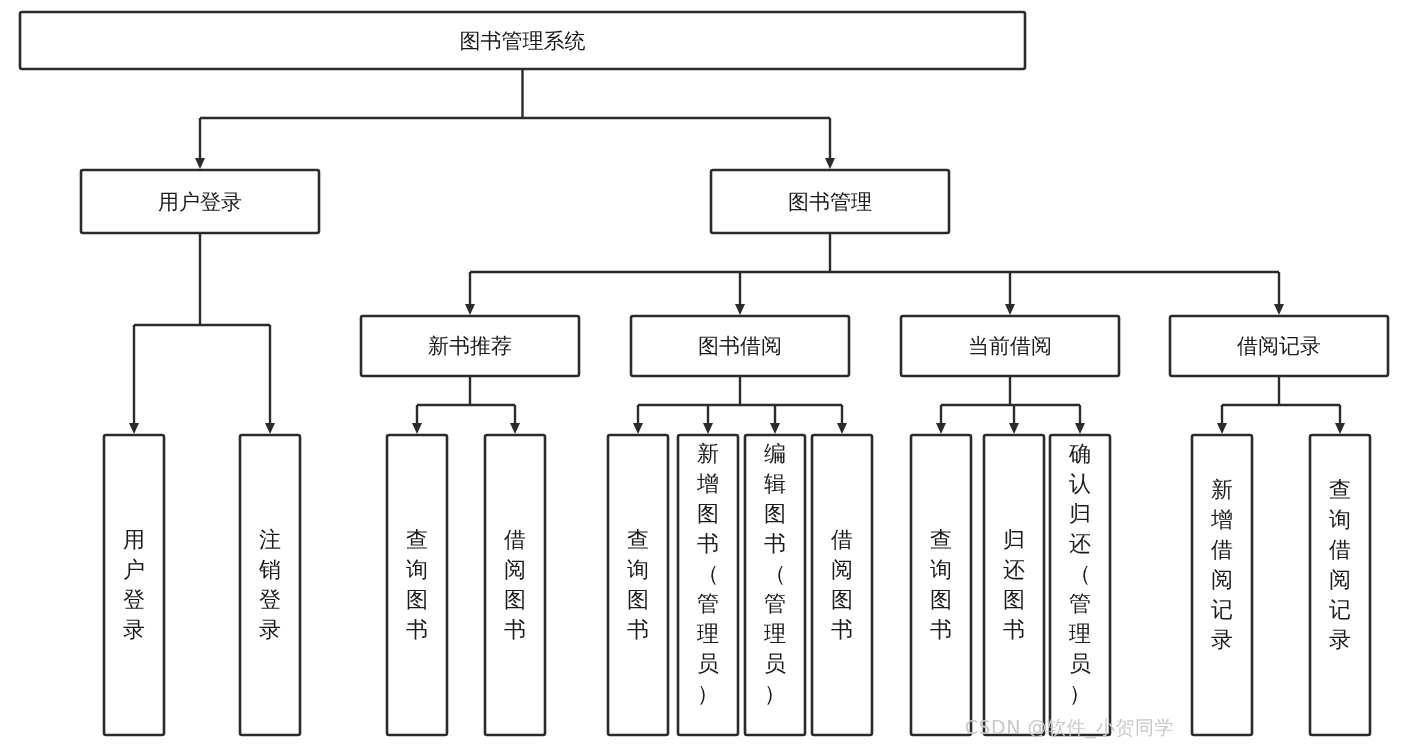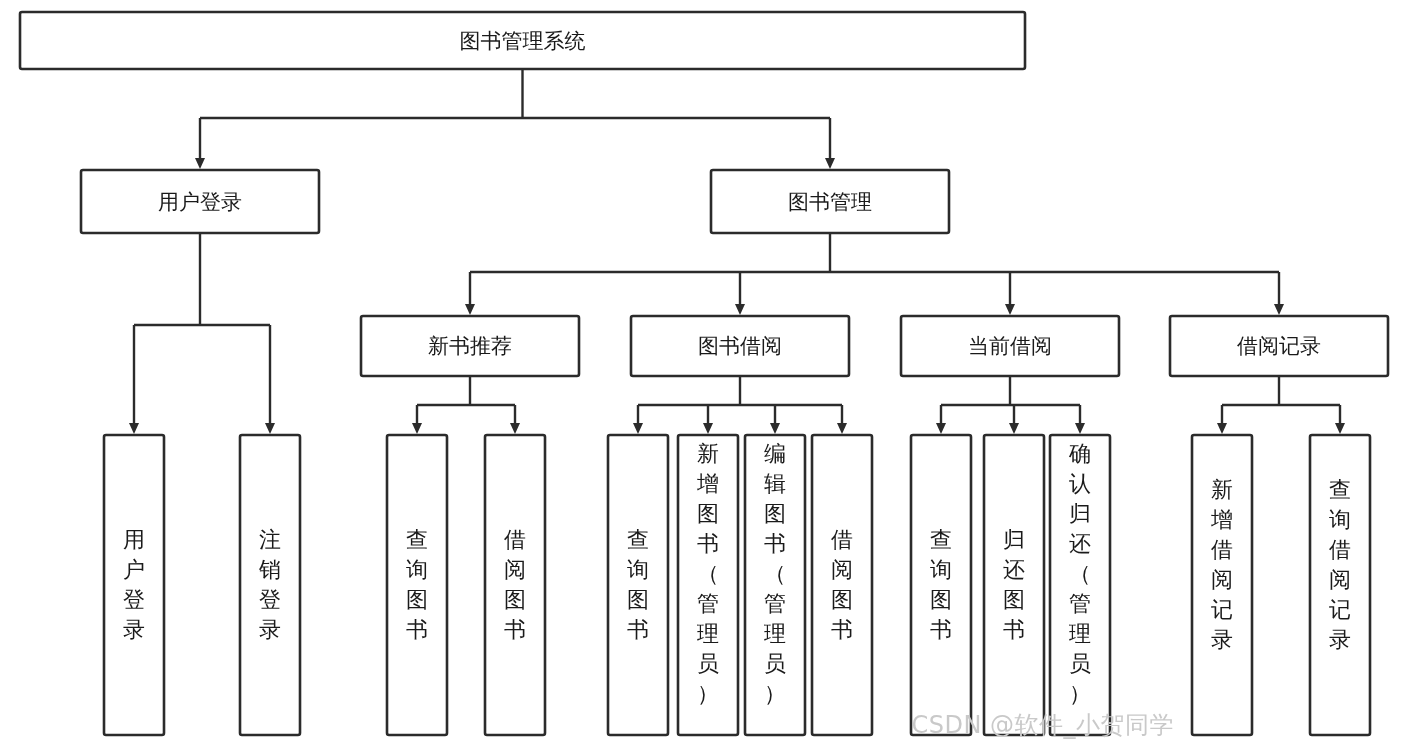--- a/index.html
+++ b/index.html
@@ -54,21 +54,21 @@
     fill: #1a1a1a;
     font-family: "DejaVu Sans", "Liberation Sans", sans-serif;
     font-size: 22px;
     text-anchor: middle;
   }
   .watermark-text {
     position: absolute;
     right: 12px;
     bottom: 6px;
     color: #c9c9c9;
-    font-size: 24px;
+    font-size: 19px;
     font-family: "DejaVu Sans", "Liberation Sans", sans-serif;
     letter-spacing: 0.5px;
     white-space: nowrap;
     user-select: none;
   }
 </style>
 </head>
 <body>
 
 <div id="diagram-root">

